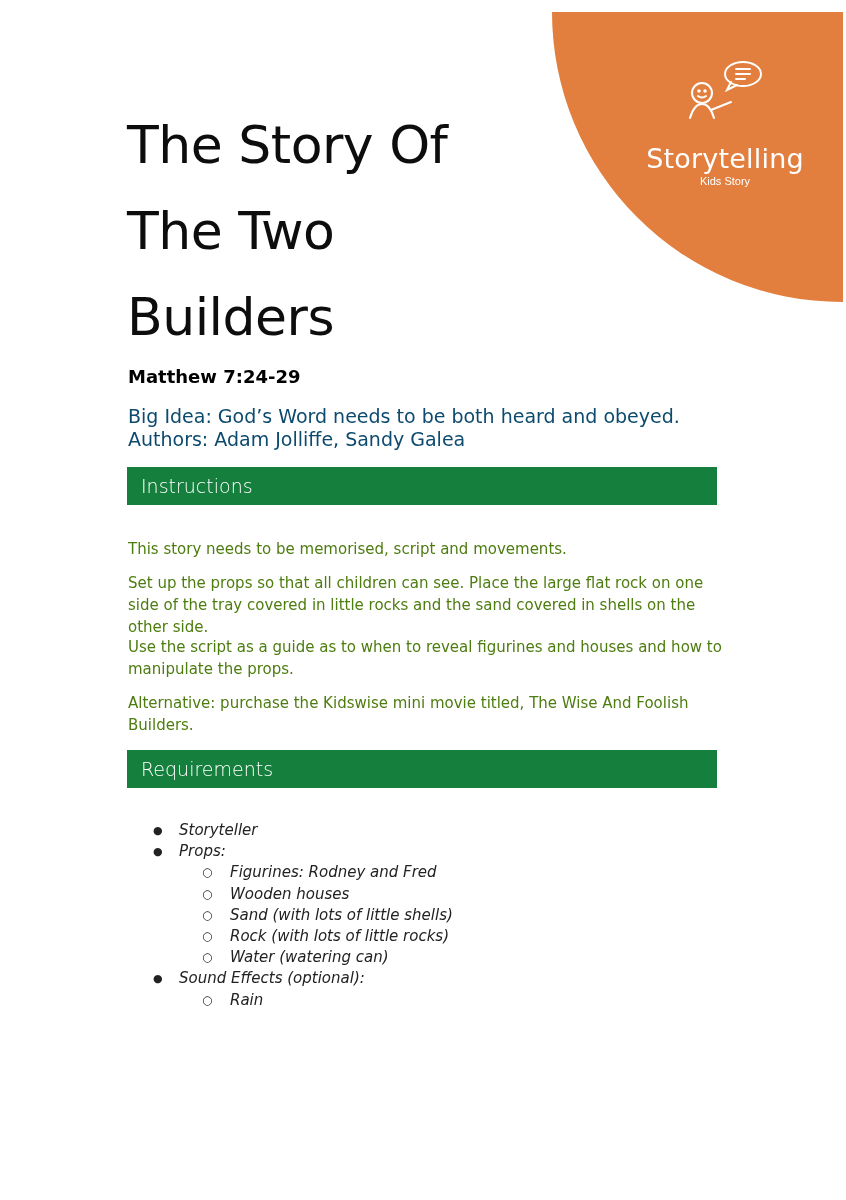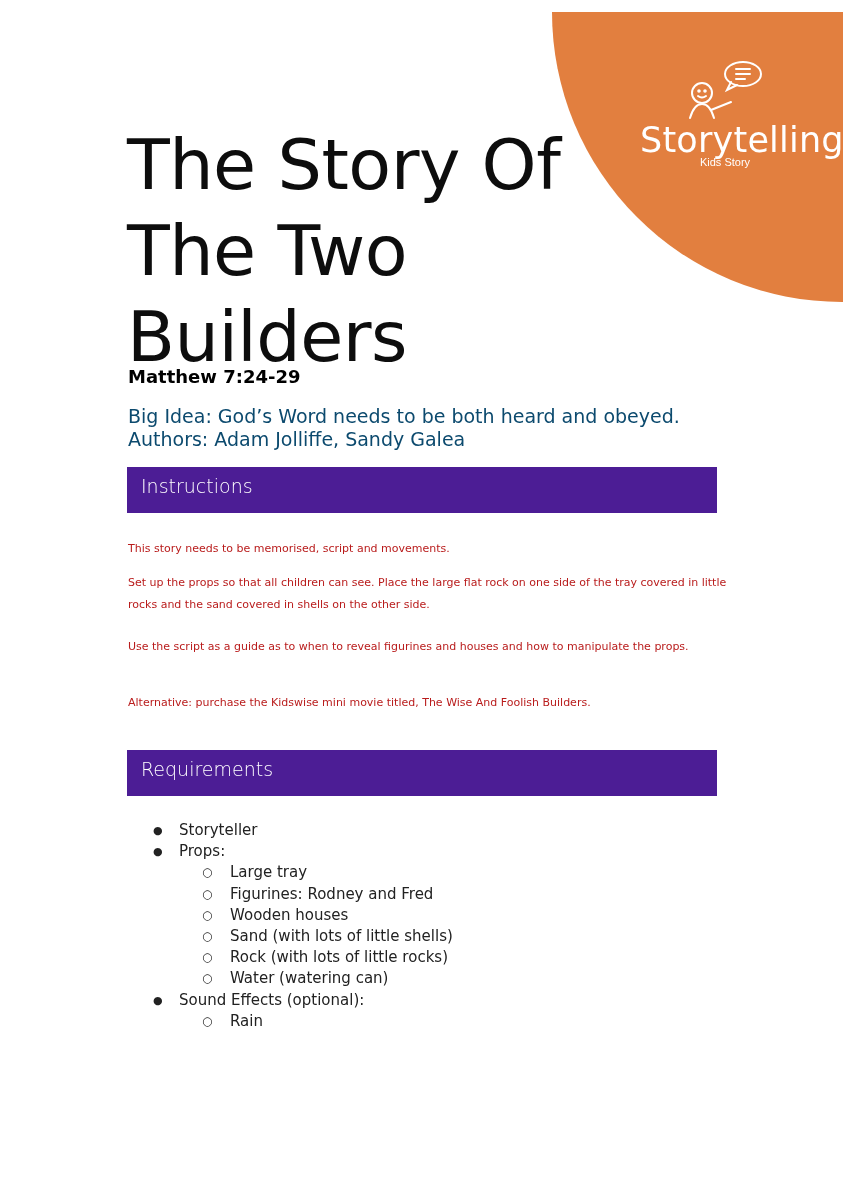--- a/index.html
+++ b/index.html
@@ -14,43 +14,42 @@
       background: #e27f3f;
     }
     .corner-clip {
       position: absolute; left: 552px; top: 12px;
       width: 291px; height: 326px; overflow: hidden;
     }
     .corner-clip .corner { left: 0; top: -290px; }
 
     .logo { position: absolute; left: 640px; top: 60px; width: 170px; text-align: center; color: #fff; }
     .logo svg { display: block; margin: 0 auto 0 45px; }
-    .logo-title { font-family: "DejaVu Sans", sans-serif; font-size: 35px; letter-spacing: 0.2px; line-height: 30px; margin-top: 1px; }
+    .logo-title { font-family: "DejaVu Sans", sans-serif; font-size: 27px; letter-spacing: 0.2px; line-height: 30px; margin-top: 20px; }
     .logo-sub { font-family: Liberation Sans, sans-serif; font-size: 11px; line-height: 14px; }
 
     .title {
       position: absolute; left: 127px; top: 102px;
       font-family: "DejaVu Sans", sans-serif;
-      font-size: 70px; line-height: 86px; font-weight: 400; color: #0d0d0d;
+      font-size: 52px; line-height: 86px; font-weight: 400; color: #0d0d0d;
       letter-spacing: -0.5px;
-      margin-top: 20px;
     }
     .title div { white-space: nowrap; }
 
     .ref { position: absolute; left: 128px; top: 366px; font-size: 18px; font-weight: bold; color: #000000; }
     .meta { position: absolute; left: 128px; top: 405px; font-size: 19px; line-height: 23px; color: #0c4a6e; }
 
     .banner {
-      position: absolute; left: 127px; width: 590px; height: 46px;
-      background: #4c1d95; color: #fff;
+      position: absolute; left: 127px; width: 590px; height: 38px;
+      background: #15803d; color: #fff;
       font-size: 19px; line-height: 38px; padding-left: 14px; font-weight: 300;
     }
-    .p { position: absolute; left: 128px; width: 600px; font-size: 11px; line-height: 22px; color: #b91c1c; }
+    .p { position: absolute; left: 128px; width: 600px; font-size: 15px; line-height: 22px; color: #4d7c0f; }
 
-    .req { position: absolute; left: 128px; top: 820px; font-size: 15px; line-height: 21.2px; color: #222; }
+    .req { position: absolute; left: 128px; top: 820px; font-size: 15px; line-height: 21.2px; color: #222; font-style: italic; }
     .req .l1 { position: relative; padding-left: 51px; }
     .req .l1::before { content: "●"; position: absolute; left: 25px; top: 0; font-size: 11px; }
     .req .l2 { position: relative; padding-left: 102px; }
     .req .l2::before { content: "○"; position: absolute; left: 74px; top: 0; font-size: 12px; }
   </style>
 </head>
 <body>
 
 <div class="corner-clip">
   <div class="corner"></div>
@@ -89,21 +88,20 @@
 <div class="p" style="top:538px">This story needs to be memorised, script and movements.</div>
 <div class="p" style="top:572px">Set up the props so that all children can see. Place the large flat rock on one side of the tray covered in little rocks and the sand covered in shells on the other side.</div>
 <div class="p" style="top:636px">Use the script as a guide as to when to reveal figurines and houses and how to manipulate the props.</div>
 <div class="p" style="top:692px">Alternative: purchase the Kidswise mini movie titled, The Wise And Foolish Builders.</div>
 
 <div class="banner" style="top:750px">Requirements</div>
 
 <div class="req">
   <div class="l1">Storyteller</div>
   <div class="l1">Props:</div>
-  <div class="l2">Large tray</div>
   <div class="l2">Figurines: Rodney and Fred</div>
   <div class="l2">Wooden houses</div>
   <div class="l2">Sand (with lots of little shells)</div>
   <div class="l2">Rock (with lots of little rocks)</div>
   <div class="l2">Water (watering can)</div>
   <div class="l1">Sound Effects (optional):</div>
   <div class="l2">Rain</div>
 </div>
 
 </body></html>

